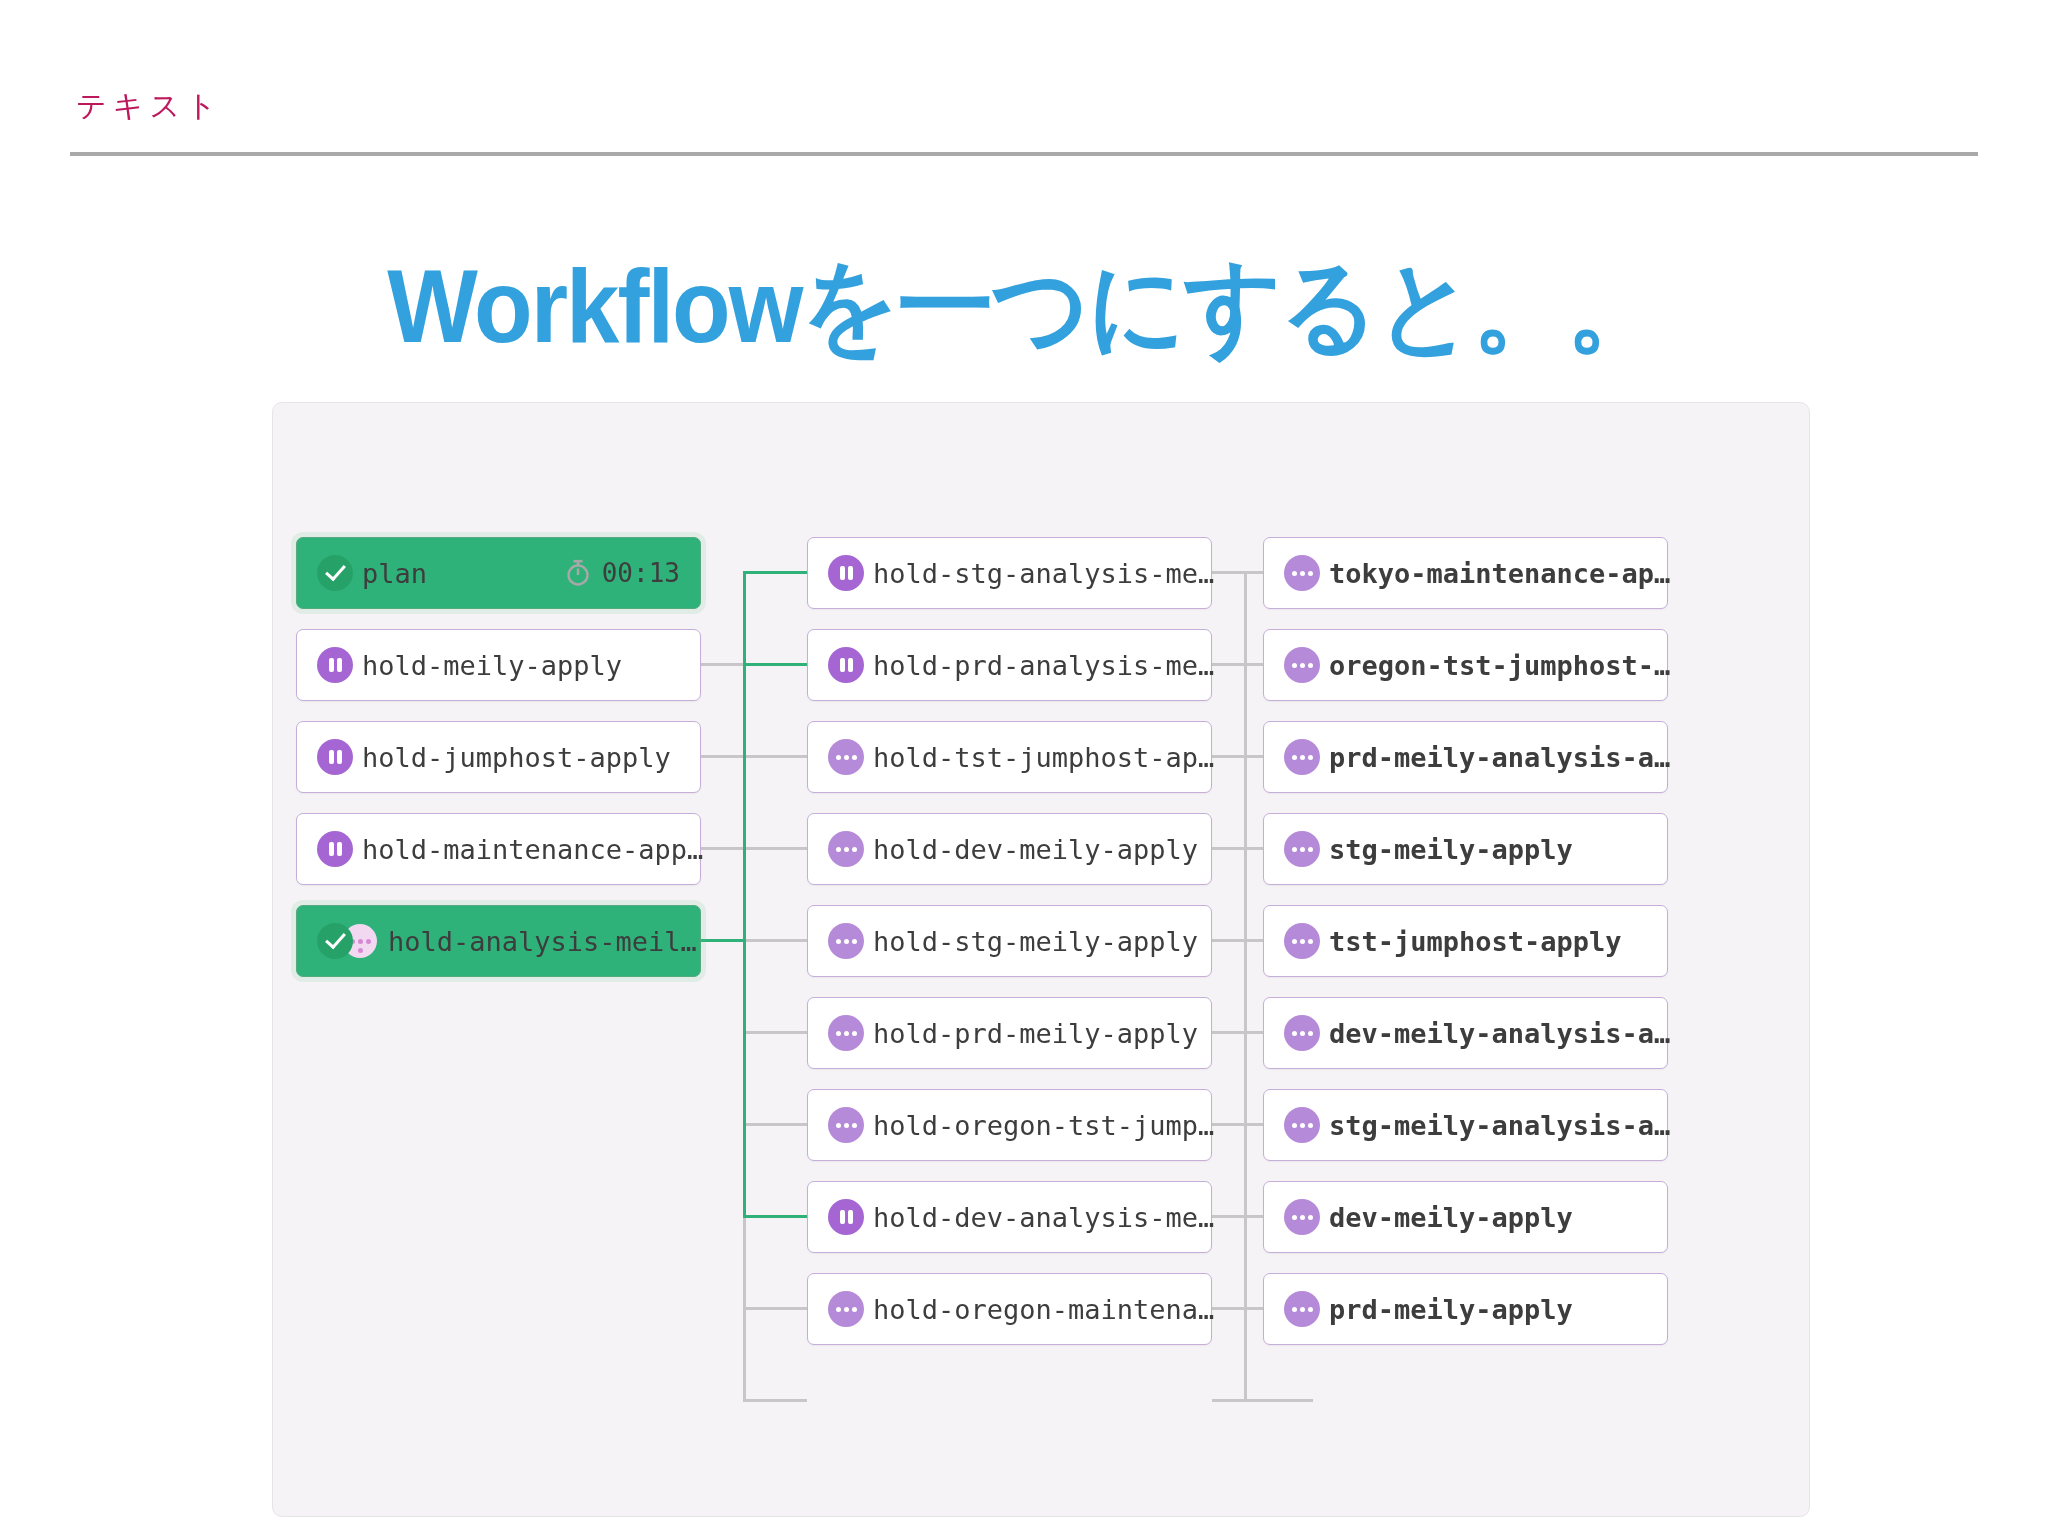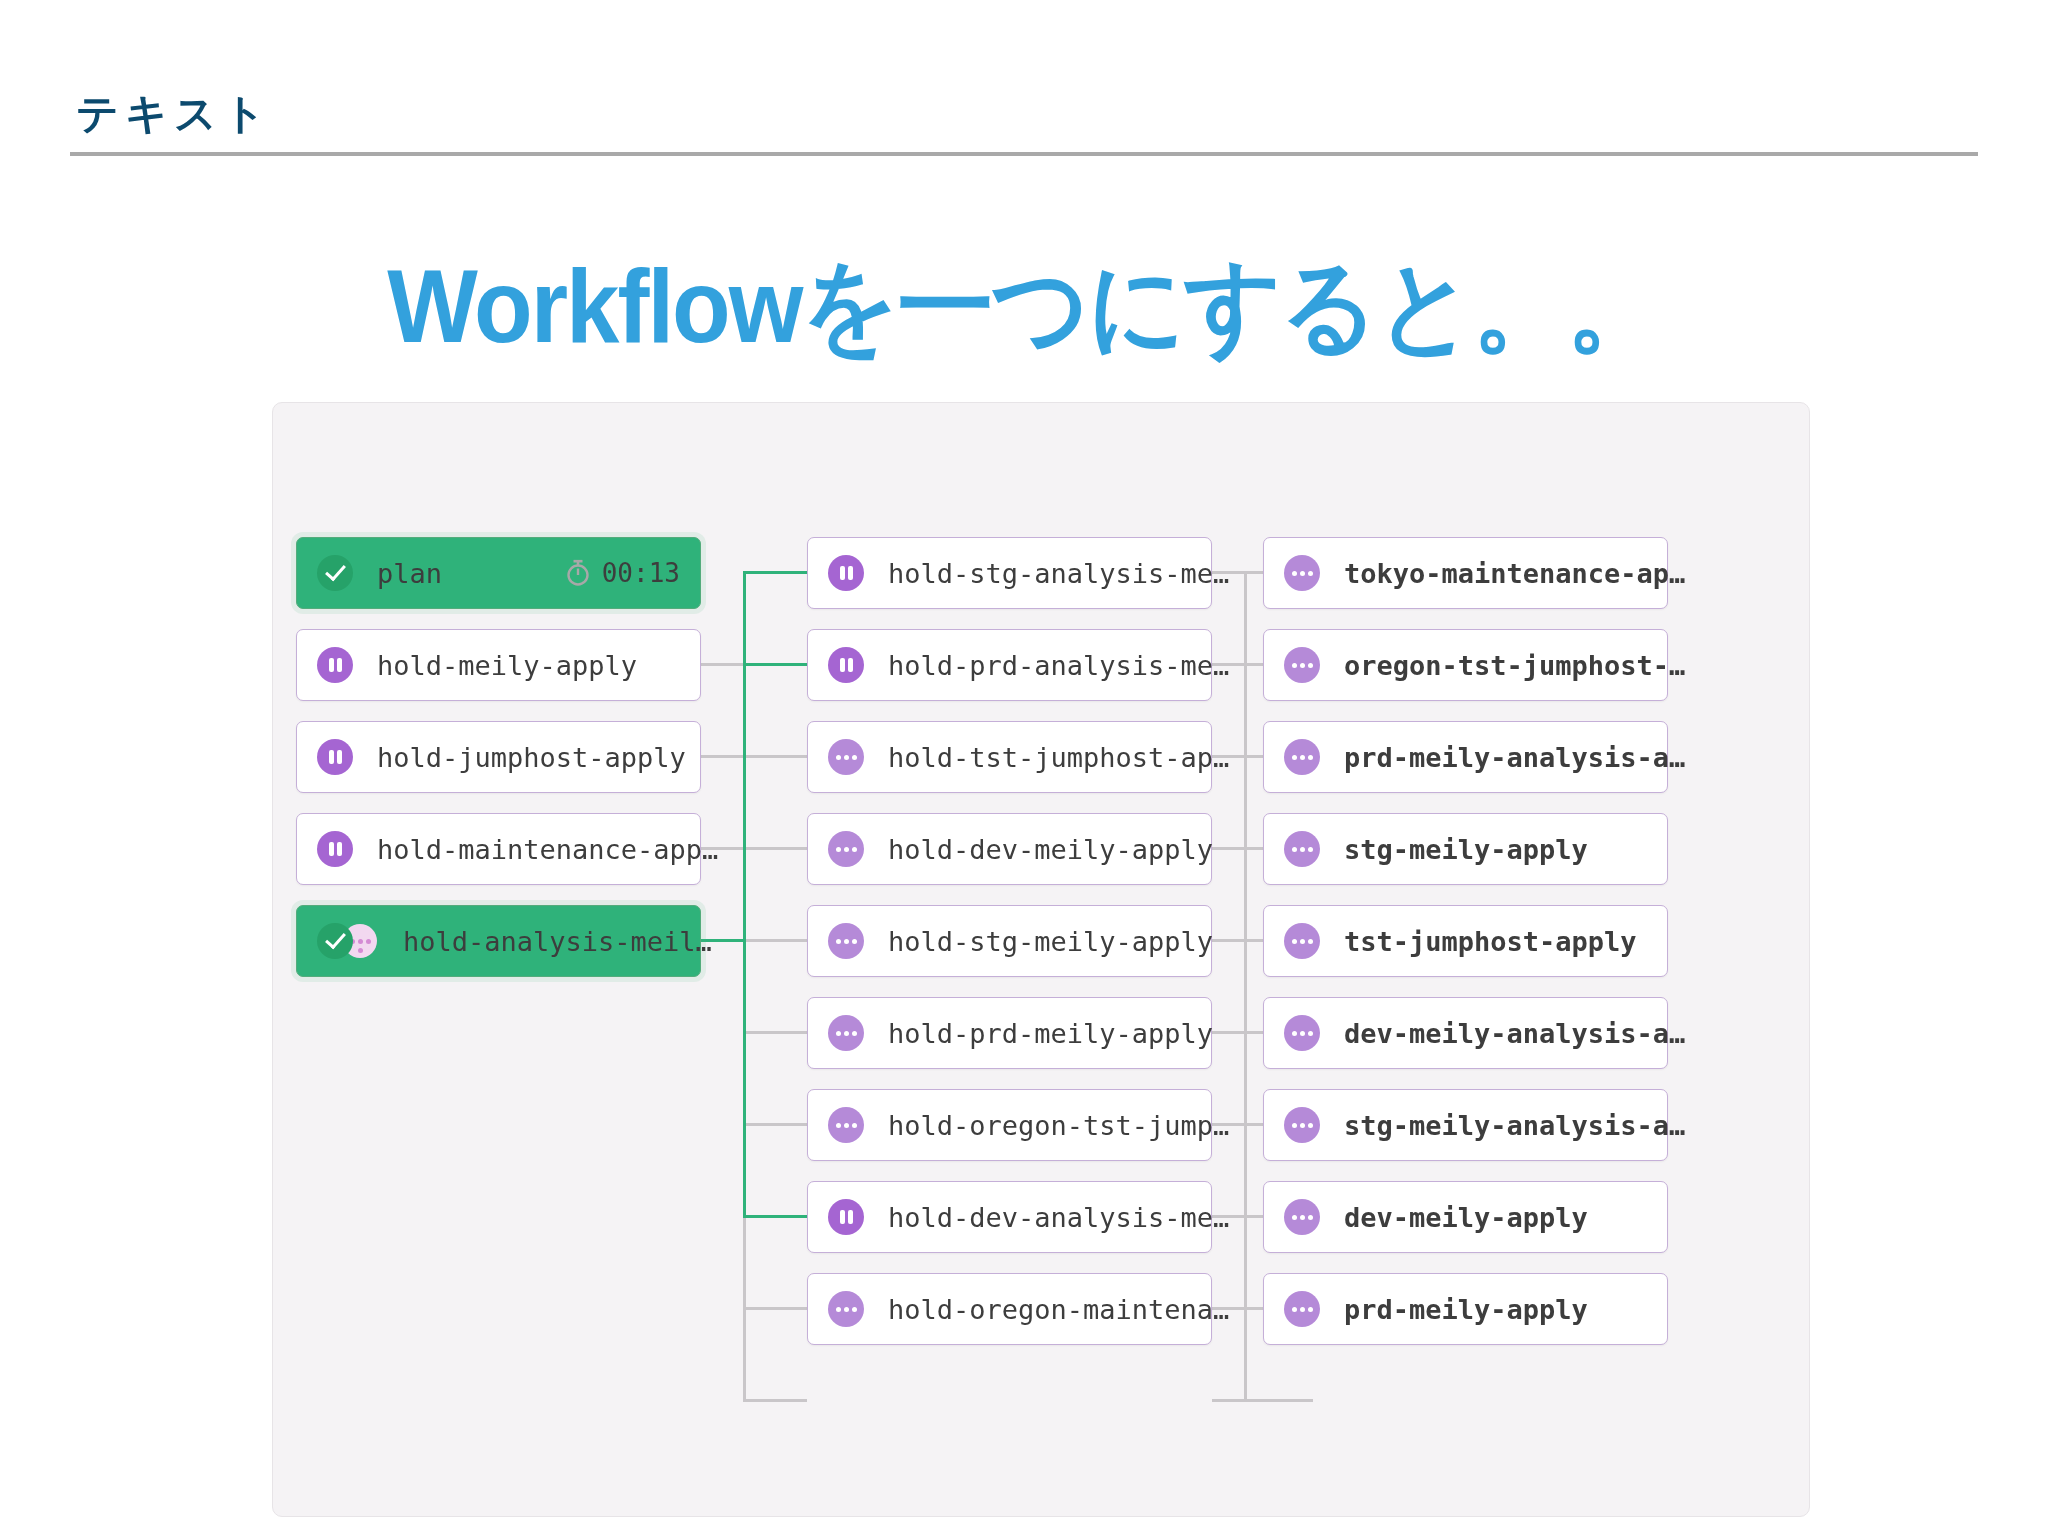--- a/index.html
+++ b/index.html
@@ -5,21 +5,21 @@
   * { margin:0; padding:0; box-sizing:border-box; }
   html,body { background:#ffffff; }
   .page {
     position:relative; width:2048px; height:1536px;
     background:#ffffff; overflow:hidden;
     font-family:"Liberation Sans", sans-serif;
   }
   
   .hdr {
     position:absolute; left:76px; top:86px;
-    font-size:42px; font-weight:bold; letter-spacing:6px; color:#0c4a6e;
+    font-size:30px; font-weight:normal; letter-spacing:6px; color:#be185d;
   }
   .hdr-rule {
     position:absolute; left:70px; top:152px; width:1908px; height:4px;
     background:#a9a9a9;
   }
   
   .title {
     position:absolute; left:0; top:244px; width:2048px;
     text-align:center;
     font-size:96px; font-weight:bold; letter-spacing:-2px;
@@ -29,21 +29,21 @@
   
   .panel {
     position:absolute; left:272px; top:402px; width:1538px; height:1115px;
     background:#f5f3f5; border:1px solid #e7e4e7; border-radius:10px;
   }
   .col { position:absolute; top:134px; display:flex; flex-direction:column; gap:20px; }
   .col1 { left:23px; } .col2 { left:534px;text-align:center; } .col3 { left:990px;font-weight:bold; }
   .node {
     width:405px; height:72px; background:#ffffff;
     border:1.5px solid #c5afd8; border-radius:7px;
-    display:flex; align-items:center; padding:0 20px; gap:24px;
+    display:flex; align-items:center; padding:0 20px; gap:9px;
     box-shadow:0 1px 2px rgba(0,0,0,0.05);
   }
   .node.green {
     border:1.8px solid #54ac7c;
     box-shadow:0 0 0 5px rgba(84,190,132,0.12);
   }
   .label {
     font-family:"DejaVu Sans Mono", monospace;
     font-size:27px; color:#3d3d3d; white-space:nowrap;
   }

